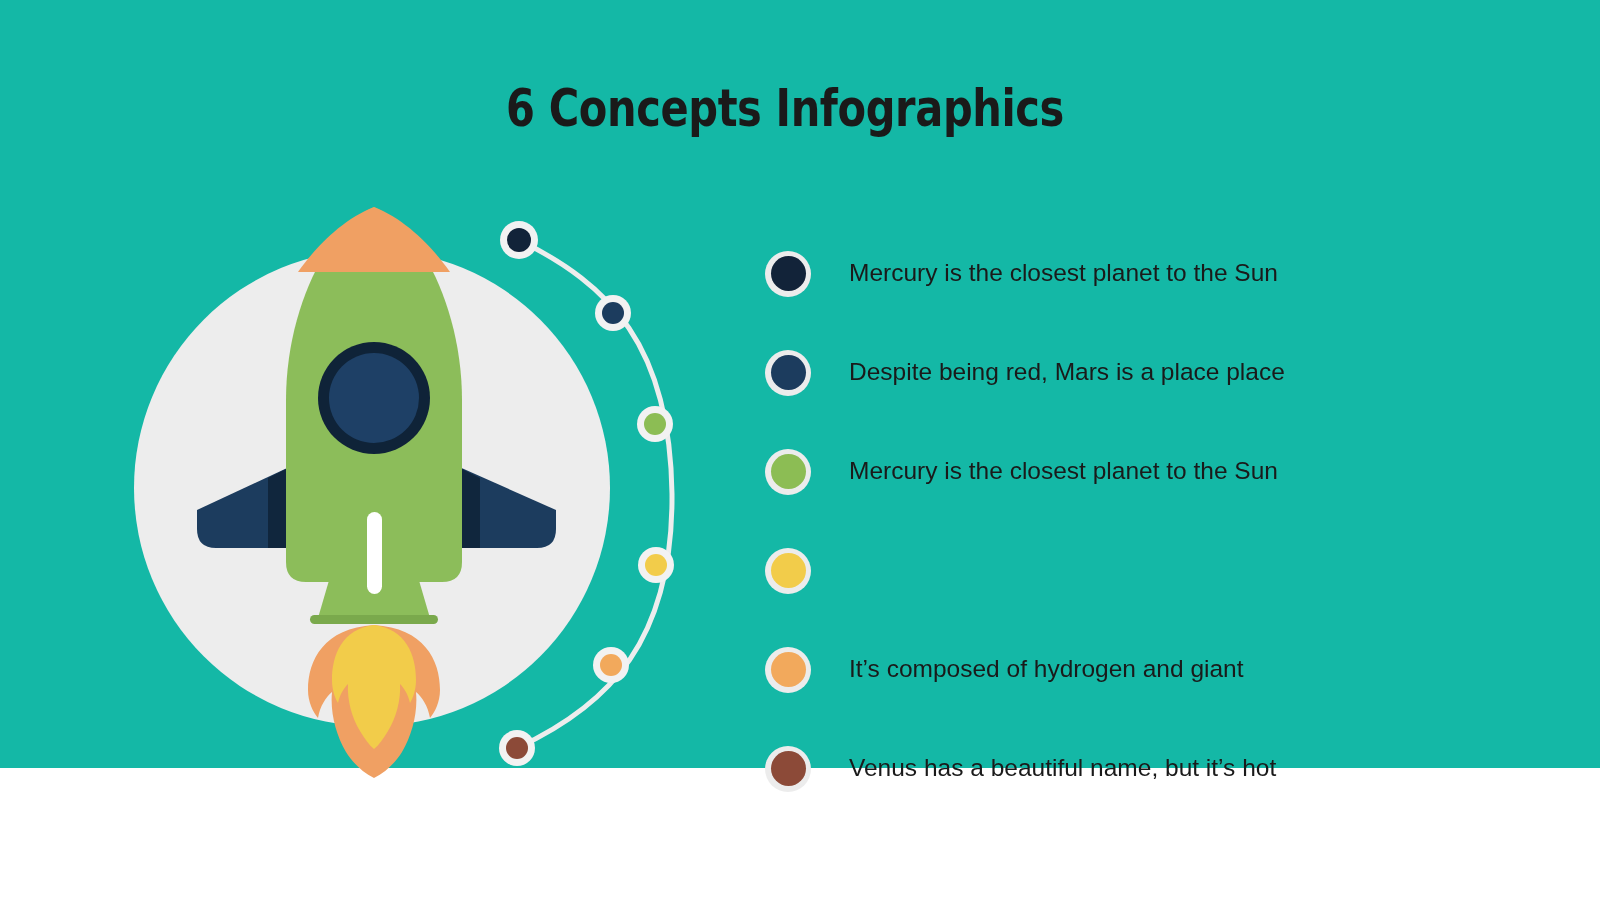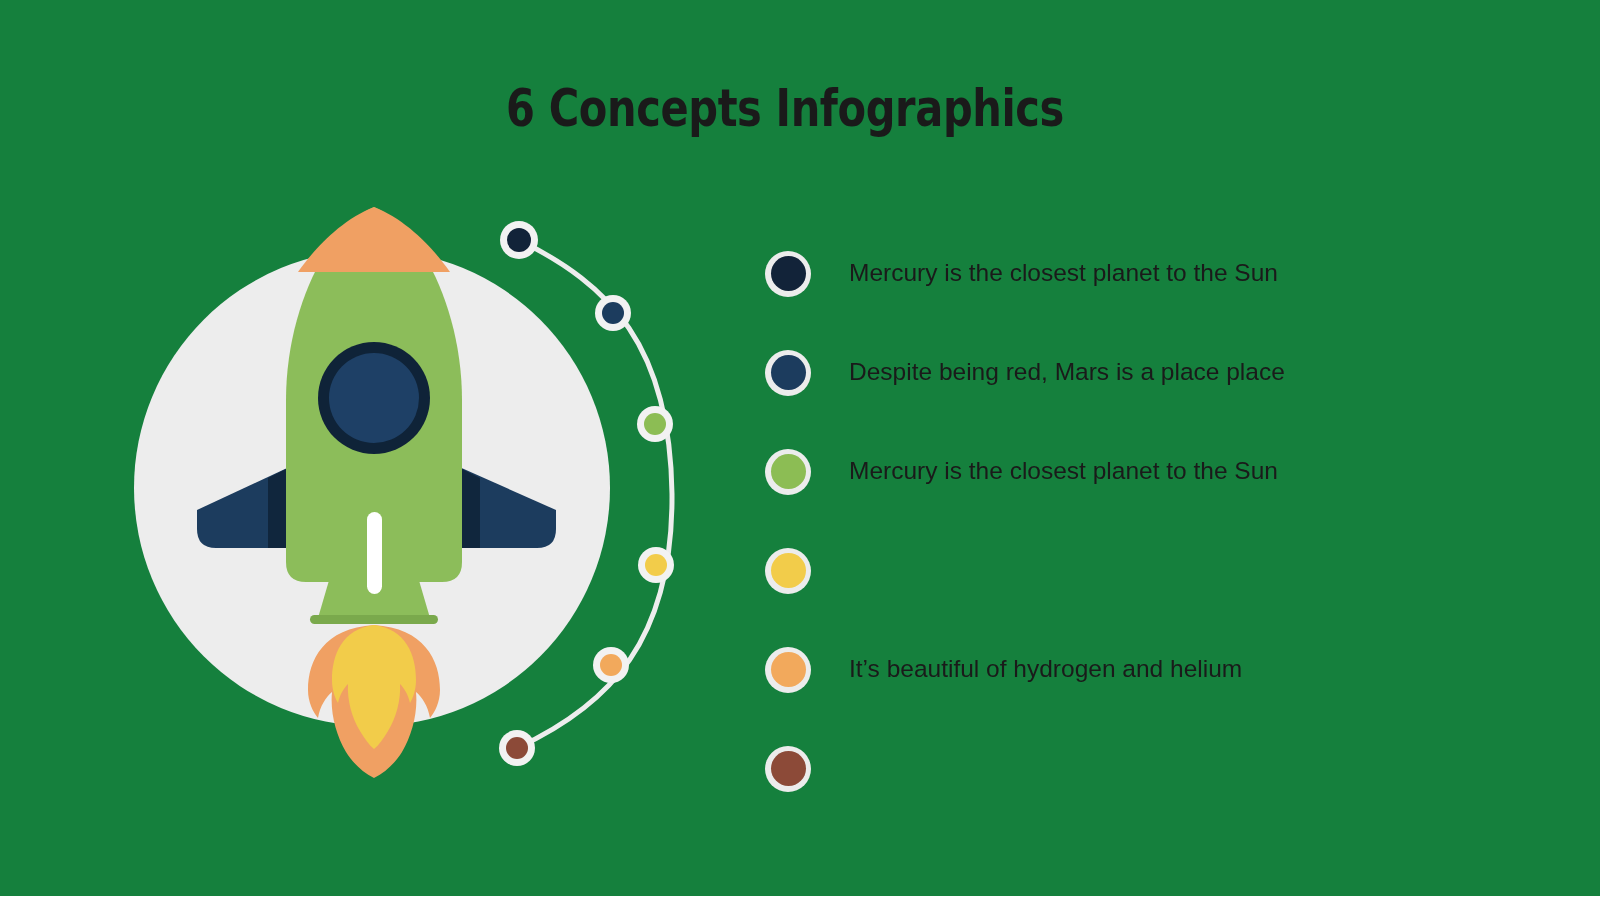--- a/index.html
+++ b/index.html
@@ -4,22 +4,22 @@
 <style>
   * { margin:0; padding:0; box-sizing:border-box; }
   html, body {
     width:1600px; height:900px;
     background:#ffffff;
     font-family:"Liberation Sans", sans-serif;
     overflow:hidden;
   }
   #slide {
     position:relative;
-    width:1600px; height:896px;
-    background:#15803d;
+    width:1600px; height:768px;
+    background:#14b8a6;
   }
 
   
   #title {
     position:absolute;
     left:0; top:78px;
     width:1570px;
     text-align:center;
     font-family:"DejaVu Sans", sans-serif;
     font-size:52px;
@@ -199,24 +199,25 @@
         <span class="bullet-ring"></span>
         <span class="bullet-dot" style="background:#f2cc4a"></span>
       </div>
     </div>
 
     <div class="legend-row">
       <div class="bullet-wrap">
         <span class="bullet-ring"></span>
         <span class="bullet-dot" style="background:#f2a95c"></span>
       </div>
-      <div class="legend-text">It’s beautiful of hydrogen and helium</div>
+      <div class="legend-text">It’s composed of hydrogen and giant</div>
     </div>
 
     <div class="legend-row">
       <div class="bullet-wrap">
         <span class="bullet-ring"></span>
         <span class="bullet-dot" style="background:#8c4a38"></span>
       </div>
+      <div class="legend-text">Venus has a beautiful name, but it’s hot</div>
     </div>
 
   </div>
 </div>
 
 </body></html>

